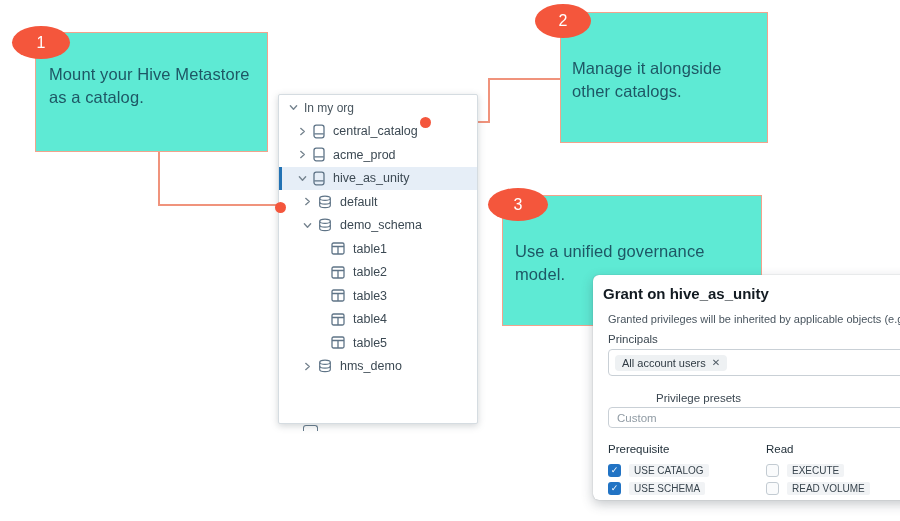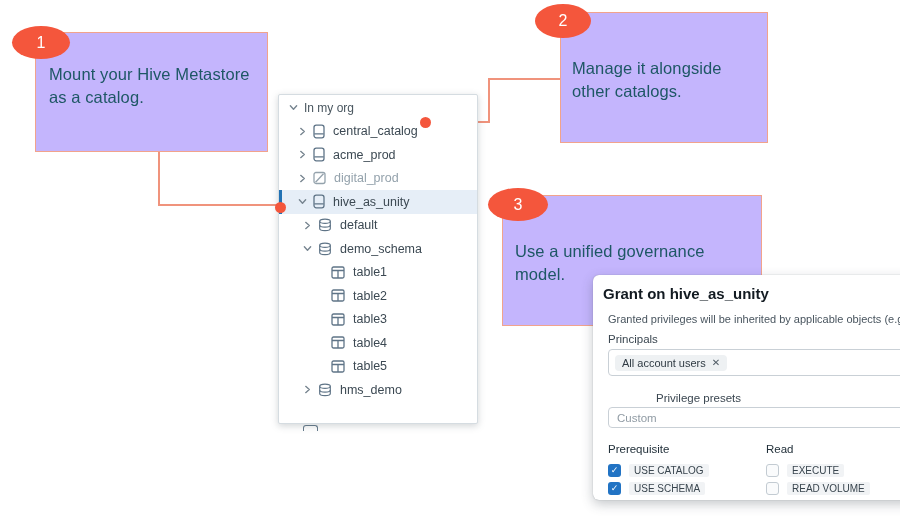--- a/index.html
+++ b/index.html
@@ -9,21 +9,21 @@
     background:#ffffff; font-family:"Liberation Sans", sans-serif;
   }
 
   
   .conn { position:absolute; background:#F0937C; z-index:1; }
   .dot  { position:absolute; width:11px; height:11px; border-radius:50%;
           background:#F4563C; z-index:4; }
 
   
   .callout-box {
-    position:absolute; background:#c4b5fd; border:1.5px solid #F2A38C;
+    position:absolute; background:#5eead4; border:1.5px solid #F2A38C;
     z-index:2; color:#1E5765; font-size:16.5px; line-height:1.42;
     letter-spacing:.1px;
   }
   .callout-num {
     position:absolute; background:#F4563C; color:#fff; z-index:3;
     border-radius:50%; display:flex; align-items:center; justify-content:center;
     font-size:16px;
   }
   #callout-1 { left:35px;  top:32px;  width:233px; height:120px; padding:30px 10px 0 13px; }
   #num-1     { left:12px;  top:26px;  width:58px;  height:33px; }
@@ -160,34 +160,20 @@
       </span>
       <span class="ticon">
         <svg width="12" height="15" viewBox="0 0 12 15">
             <rect x="1" y="1.2" width="10" height="12.6" rx="2.2" fill="none" stroke="#5F7487" stroke-width="1.3"></rect>
             <line x1="1.3" y1="9.8" x2="10.7" y2="9.8" stroke="#5F7487" stroke-width="1.3"></line>
           </svg>
       </span>
       <span>acme_prod</span>
     </div>
 
-    <div class="tree-row lvl1 muted">
-      <span class="chev">
-        <svg width="9" height="9" viewBox="0 0 10 10">
-            <polyline points="3,1.5 7,5 3,8.5" fill="none" stroke="#76848F" stroke-width="1.5" stroke-linecap="round" stroke-linejoin="round"></polyline>
-          </svg>
-      </span>
-      <span class="ticon">
-        <svg width="13" height="14" viewBox="0 0 13 14">
-            <rect x="1" y="1.5" width="11" height="11" rx="2" fill="none" stroke="#94A2AC" stroke-width="1.3"></rect>
-            <line x1="10.5" y1="2.8" x2="2.5" y2="11.2" stroke="#94A2AC" stroke-width="1.3"></line>
-          </svg>
-      </span>
-      <span>digital_prod</span>
-    </div>
 
 
     <div class="tree-row lvl1 selected">
       <span class="chev">
         <svg width="9" height="9" viewBox="0 0 10 10">
             <polyline points="1.5,3 5,7 8.5,3" fill="none" stroke="#76848F" stroke-width="1.5" stroke-linecap="round" stroke-linejoin="round"></polyline>
           </svg>
       </span>
       <span class="ticon">
         <svg width="12" height="15" viewBox="0 0 12 15">

